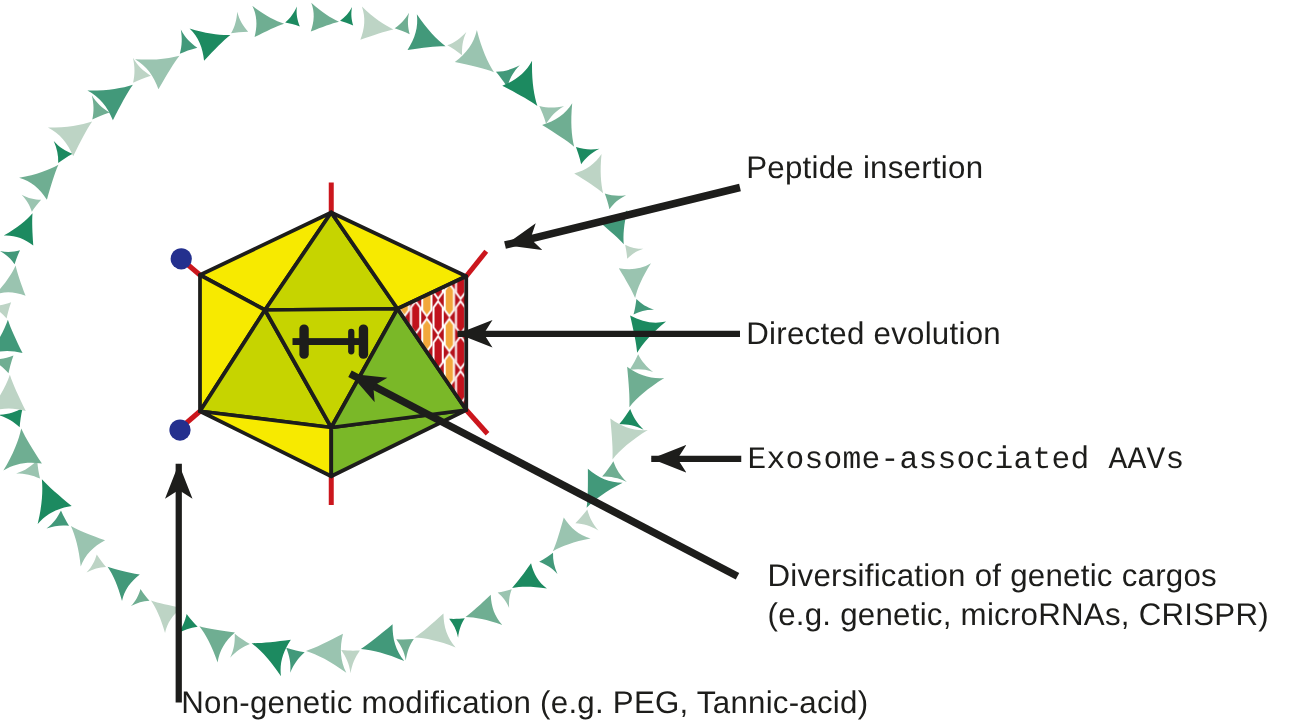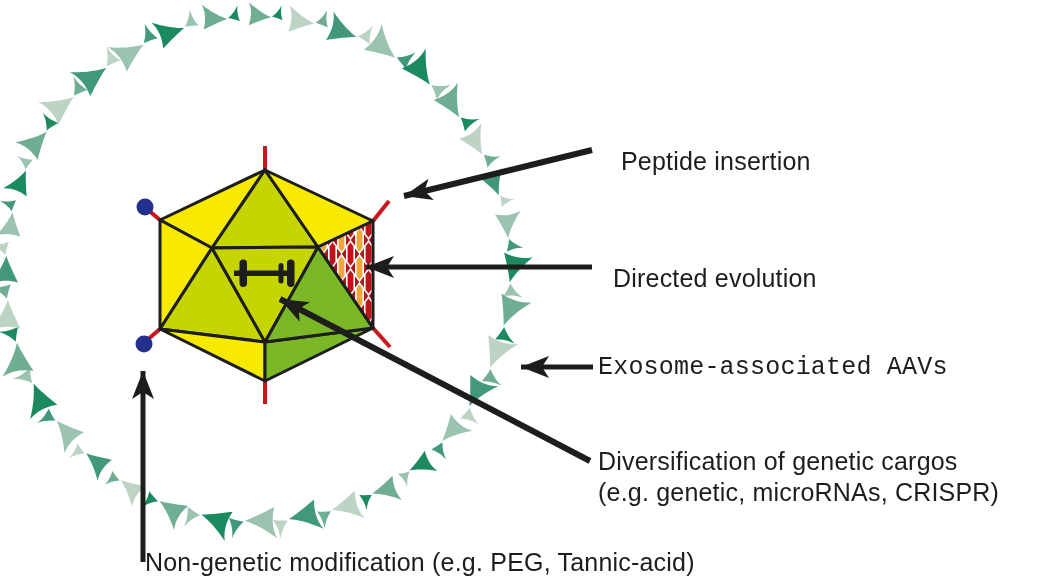--- a/index.html
+++ b/index.html
@@ -12,21 +12,21 @@
   }
   .stage svg{position:absolute;left:0;top:0;}
   .label{
     position:absolute;
     color:var(--outline_black,#1d1d1b);
     font-size:25px;
     line-height:27px;
     white-space:nowrap;
     letter-spacing:0.2px;
   }
-  .label.two-line{line-height:31px;}
+  .label.two-line{line-height:31px;margin-left:16px;}
   .edge{stroke:var(--outline_black,#1d1d1b);stroke-width:3;stroke-linejoin:round;}
   .f-yellow{fill:var(--capsid_yellow,#f7ea00);}
   .f-ygreen{fill:var(--capsid_yellow_green,#c8d400);}
   .f-green{fill:var(--capsid_green,#7ab828);}
   .spike{stroke:var(--spike_red,#cb161d);stroke-width:4;stroke-linecap:butt;fill:none;}
   .dot{fill:var(--dot_blue,#24308e);}
   .genome{fill:var(--outline_black,#1d1d1b);}
   .arrow{stroke:var(--outline_black,#1d1d1b);fill:none;stroke-linecap:butt;}
   .arrow.thick{stroke-width:6;}
   .arrow.med{stroke-width:5;}
@@ -234,23 +234,23 @@
       <rect class="genome" x="287" y="259.5" width="7.5" height="27.5" rx="3.7"></rect>
     </g>
 
     <line class="arrow thick" x1="592" y1="150" x2="404" y2="196" marker-end="url(#ah)"></line>
     <line class="arrow med" x1="592" y1="267" x2="366" y2="267" marker-end="url(#ah)"></line>
     <line class="arrow med" x1="593" y1="367" x2="521" y2="367" marker-end="url(#ah)"></line>
     <line class="arrow thick" x1="590" y1="461" x2="280" y2="299" marker-end="url(#ah)"></line>
     <line class="arrow med" x1="143" y1="562" x2="143" y2="371" marker-end="url(#ah)"></line>
   </svg>
 
-  <div class="label" style="left:597px;top:148px;margin-left:24px;">Peptide insertion</div>
-
-  <div class="label" style="left:613px;top:254px;margin-top:11px;">Directed evolution</div>
+  <div class="label" style="left:597px;top:121px;">Peptide insertion</div>
+
+  <div class="label" style="left:597px;top:254px;">Directed evolution</div>
 
   <div class="label" style="left:598px;top:354px;font-family:Liberation Mono, monospace;">Exosome-associated AAVs</div>
 
   <div class="label two-line" style="left:598px;top:446px;">
     <div>Diversification of genetic cargos</div>
     <div>(e.g. genetic, microRNAs, CRISPR)</div>
   </div>
 
   <div class="label" style="left:145px;top:549px;text-align:right;">Non-genetic modification (e.g. PEG, Tannic-acid)</div>
 </div>

